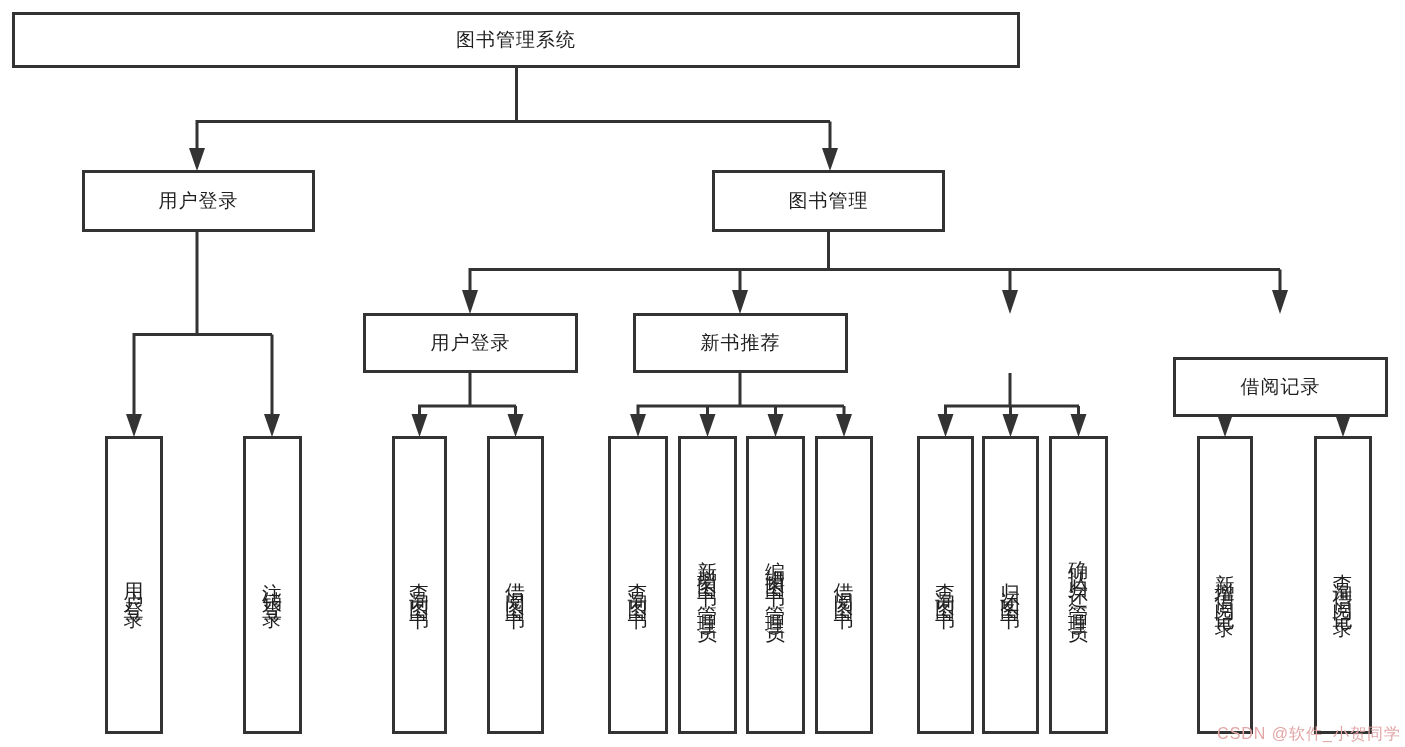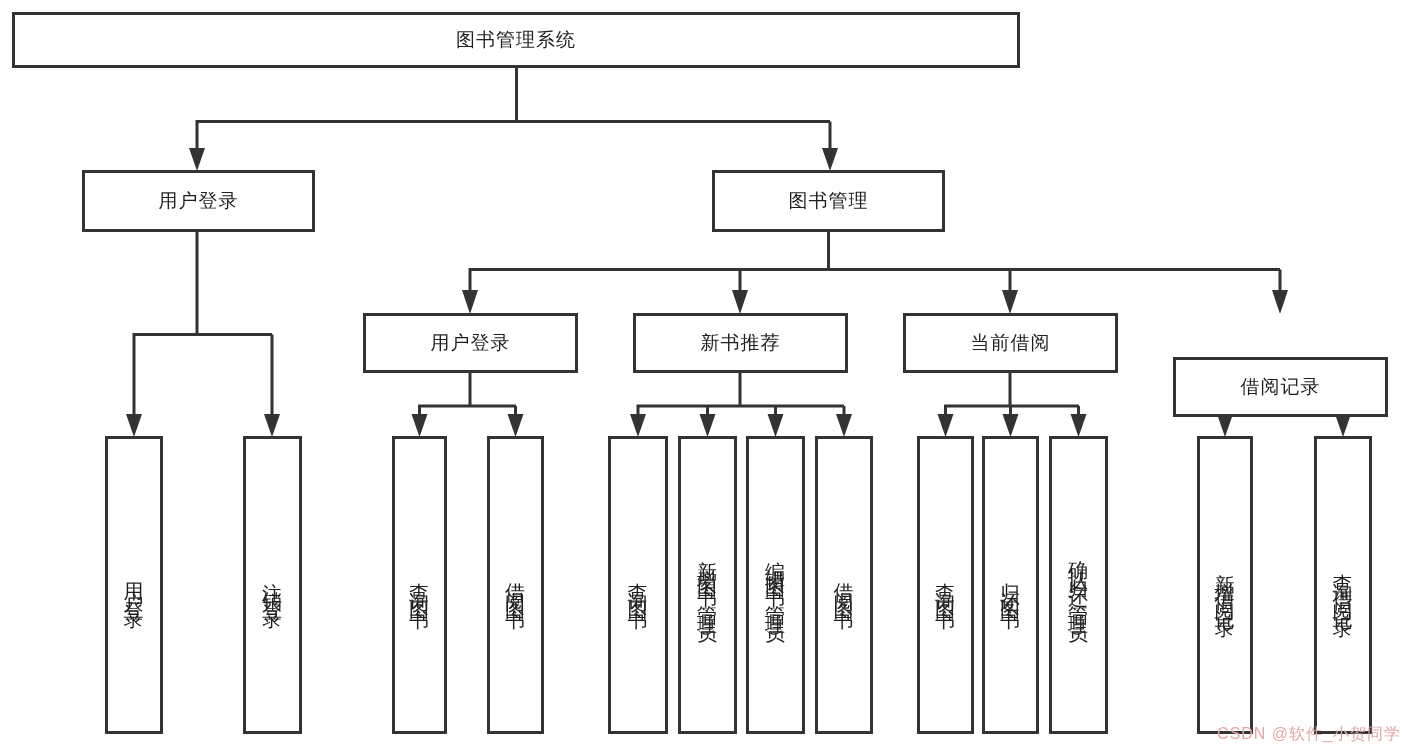--- a/index.html
+++ b/index.html
@@ -94,21 +94,20 @@
     </g>
   </svg>
 
   <div class="node hnode" style="left:12px;top:12px;width:1008px;height:56px;">图书管理系统</div>
 
   <div class="node hnode" style="left:82px;top:170px;width:233px;height:62px;">用户登录</div>
   <div class="node hnode" style="left:712px;top:170px;width:233px;height:62px;">图书管理</div>
 
   <div class="node hnode" style="left:363px;top:313px;width:215px;height:60px;">用户登录</div>
   <div class="node hnode" style="left:633px;top:313px;width:215px;height:60px;">新书推荐</div>
-  <div class="node hnode" style="left:903px;top:313px;width:215px;height:60px;">当前借阅</div>
   <div class="node hnode" style="left:1173px;top:313px;width:215px;height:60px;margin-top:44px;">借阅记录</div>
 
   <div class="node vnode" style="left:105px;width:58px;">
     <span class="vtext">用户登录</span>
   </div>
   <div class="node vnode" style="left:243px;width:59px;">
     <span class="vtext">注销登录</span>
   </div>
 
   <div class="node vnode" style="left:392px;width:55px;">

